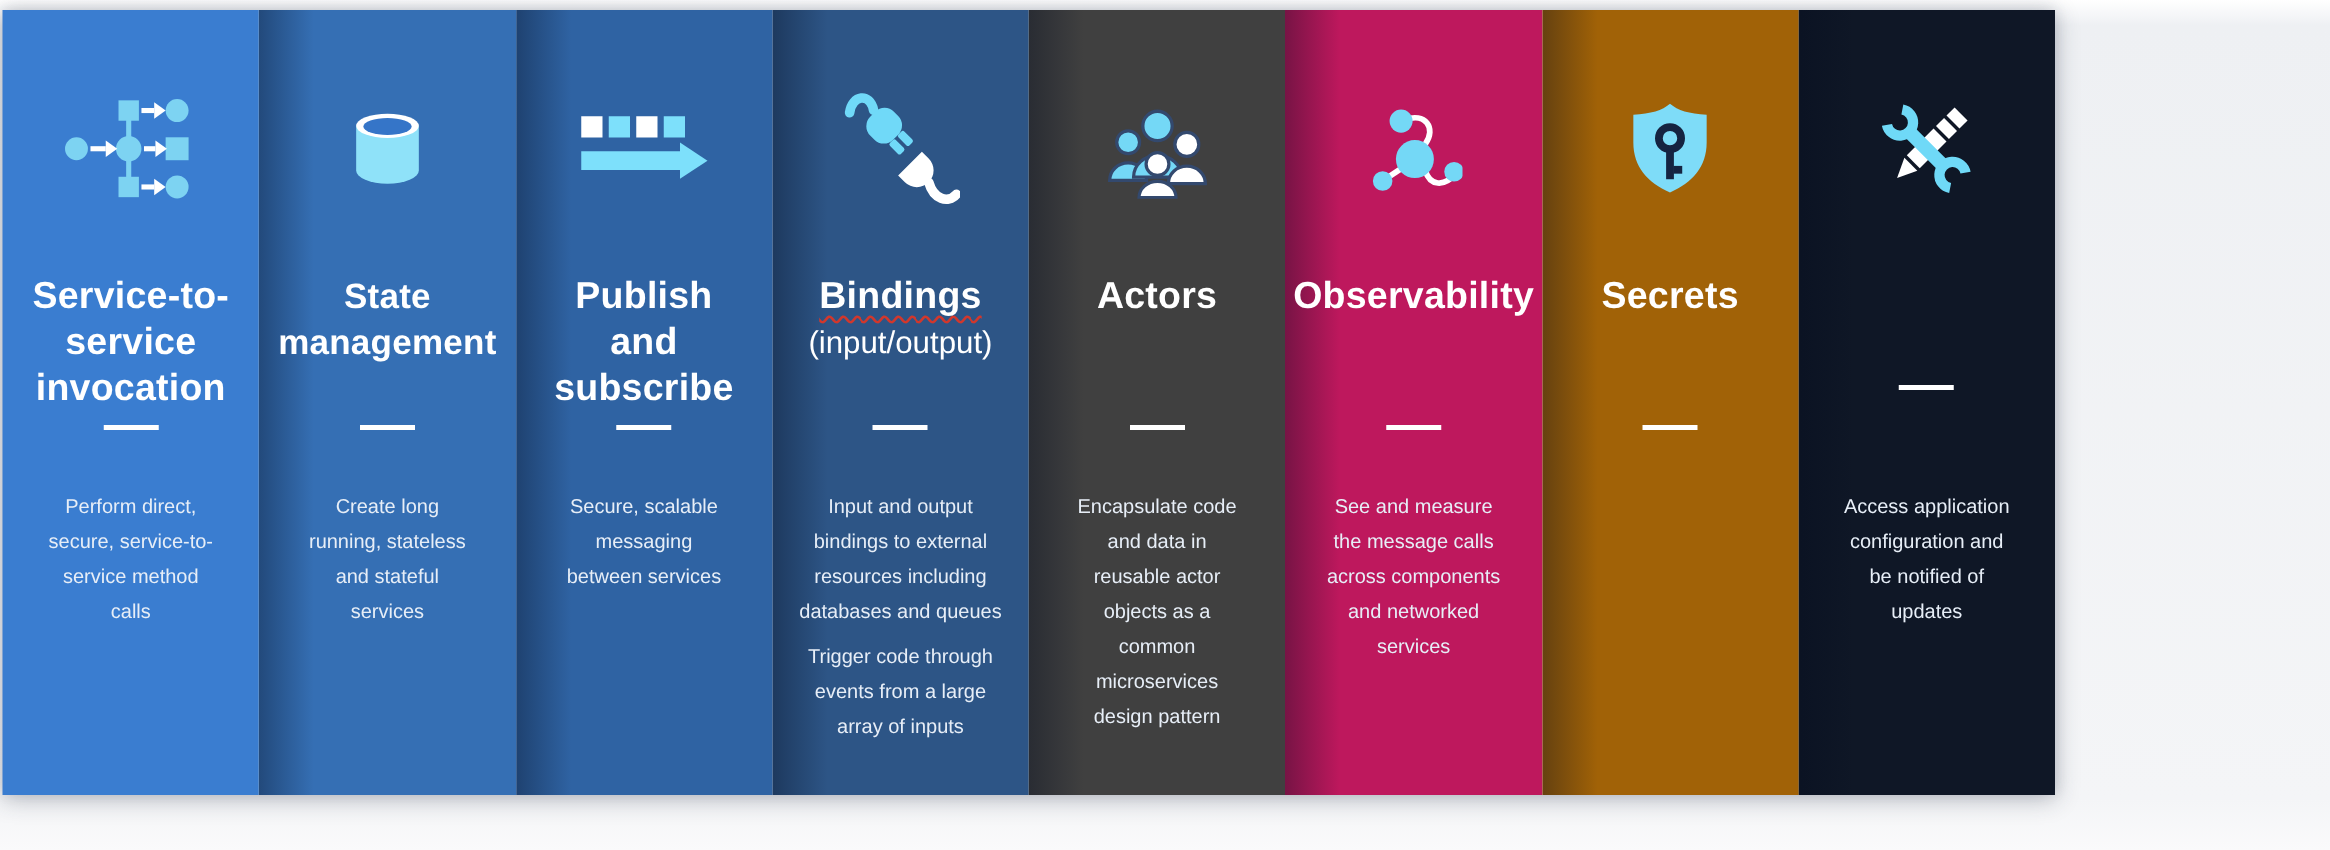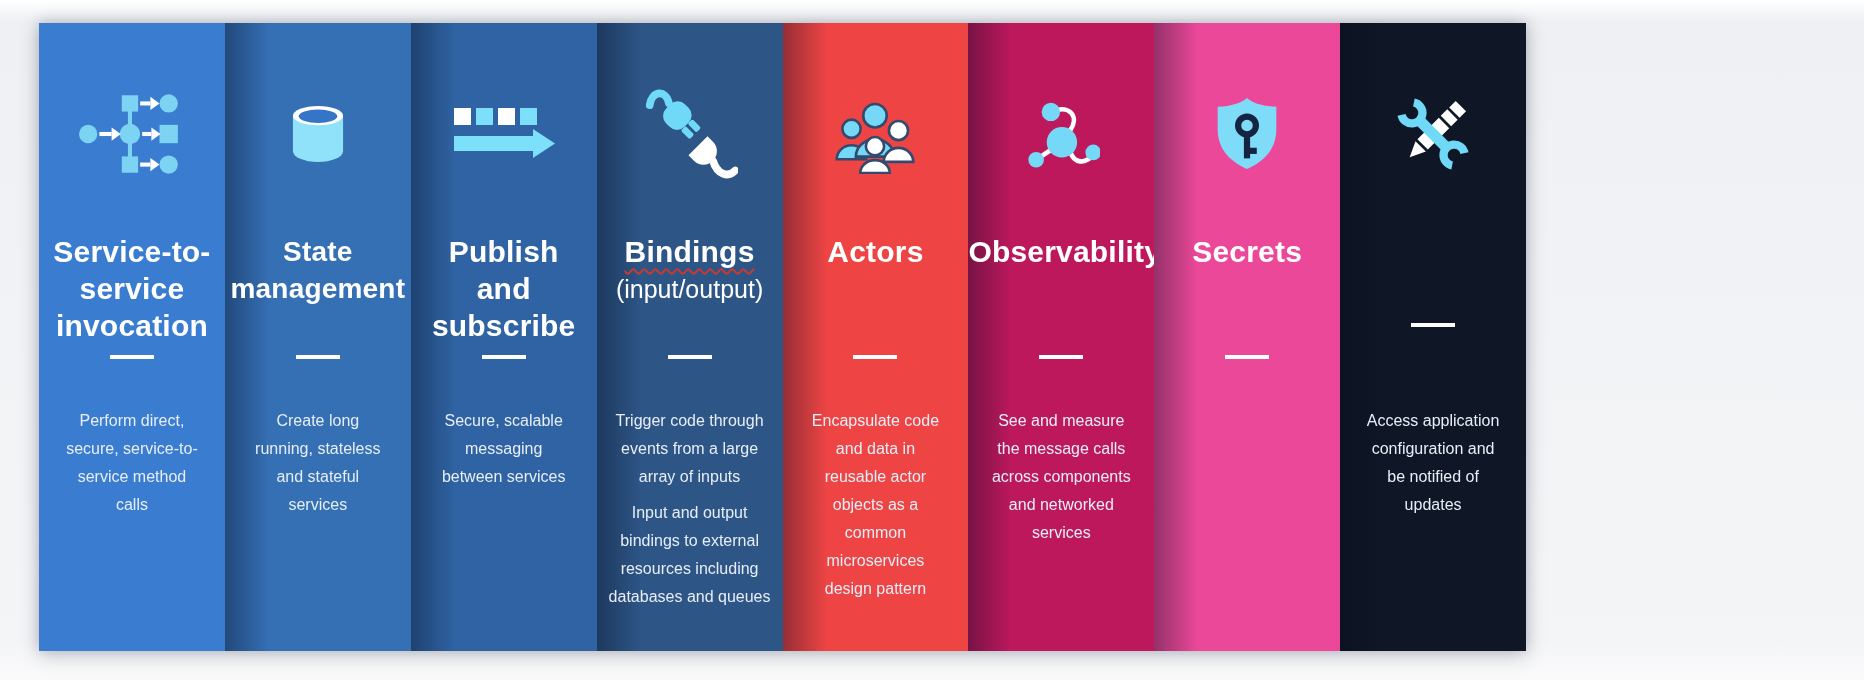--- a/index.html
+++ b/index.html
@@ -3,35 +3,34 @@
 <meta charset="utf-8">
 <style>
   * { margin:0; padding:0; box-sizing:border-box; }
   html,body { width:1864px; height:680px; overflow:hidden; }
   body {
     font-family:"Liberation Sans", sans-serif;
     background:linear-gradient(180deg,#ffffff 0%,#eef0f3 3%,#f4f5f7 94%,#fafafb 100%);
     position:relative;
   }
   .stage {
-    position:absolute; left:2px; top:23px; width:1487px; height:628px;
+    position:absolute; left:2px; top:8px; width:1642px; height:628px;
     display:flex;
     box-shadow:0 3px 18px rgba(40,50,70,.30), 0 -2px 10px rgba(40,50,70,.12);
-    margin-left:37px;
   }
   .card { position:relative; flex:1 1 0; height:100%; overflow:hidden; }
   
   .card + .card::before {
     content:""; position:absolute; left:0; top:0; bottom:0; width:44px;
     background:linear-gradient(90deg, rgba(4,12,30,.38), rgba(4,12,30,0));
     pointer-events:none;
   }
   .c1{background:#3a7dd0;} .c2{background:#356fb4;} .c3{background:#2f63a3;}
-  .c4{background:#2d5586;} .c5{background:#ef4444;} .c6{background:#be185d;}
-  .c7{background:#ec4899;} .c8{background:#0f1726;}
+  .c4{background:#2d5586;} .c5{background:#404040;} .c6{background:#be185d;}
+  .c7{background:#a16207;} .c8{background:#0f1726;}
 
   .icon-area {
     position:absolute; top:48px; left:0; right:0; height:125px;
     display:flex; align-items:center; justify-content:center;
   }
   .icon { display:block; }
 
   .title-block {
     position:absolute; top:210px; left:0; right:0;
     text-align:center; color:#ffffff;
@@ -166,27 +165,27 @@
         </g>
         <path d="M74 78 C 78 92, 90 96, 97 88" stroke="#ffffff" stroke-width="8" fill="none" stroke-linecap="round"></path>
       </svg>
     </div>
     <div class="title-block">
       <h2 class="title"><span class="squiggle">Bindings</span></h2>
       <div class="subtitle">(input/output)</div>
     </div>
     <div class="divider"></div>
     <div class="desc-area">
-      <p class="desc">Trigger code through
-events from a large
-array of inputs</p>
       <p class="desc">Input and output
 bindings to external
 resources including
 databases and queues</p>
+      <p class="desc">Trigger code through
+events from a large
+array of inputs</p>
     </div>
   </section>
 
   <section class="card c5">
     <div class="icon-area">
       <svg class="icon" viewBox="0 0 96 92" width="84" height="80">
         <g stroke="#33496e" stroke-width="3">
           <g fill="#74d8f6">
             <circle cx="21" cy="40" r="10.5"></circle>
             <path d="M4 75 a17 16 0 0 1 34 0 z"></path>

